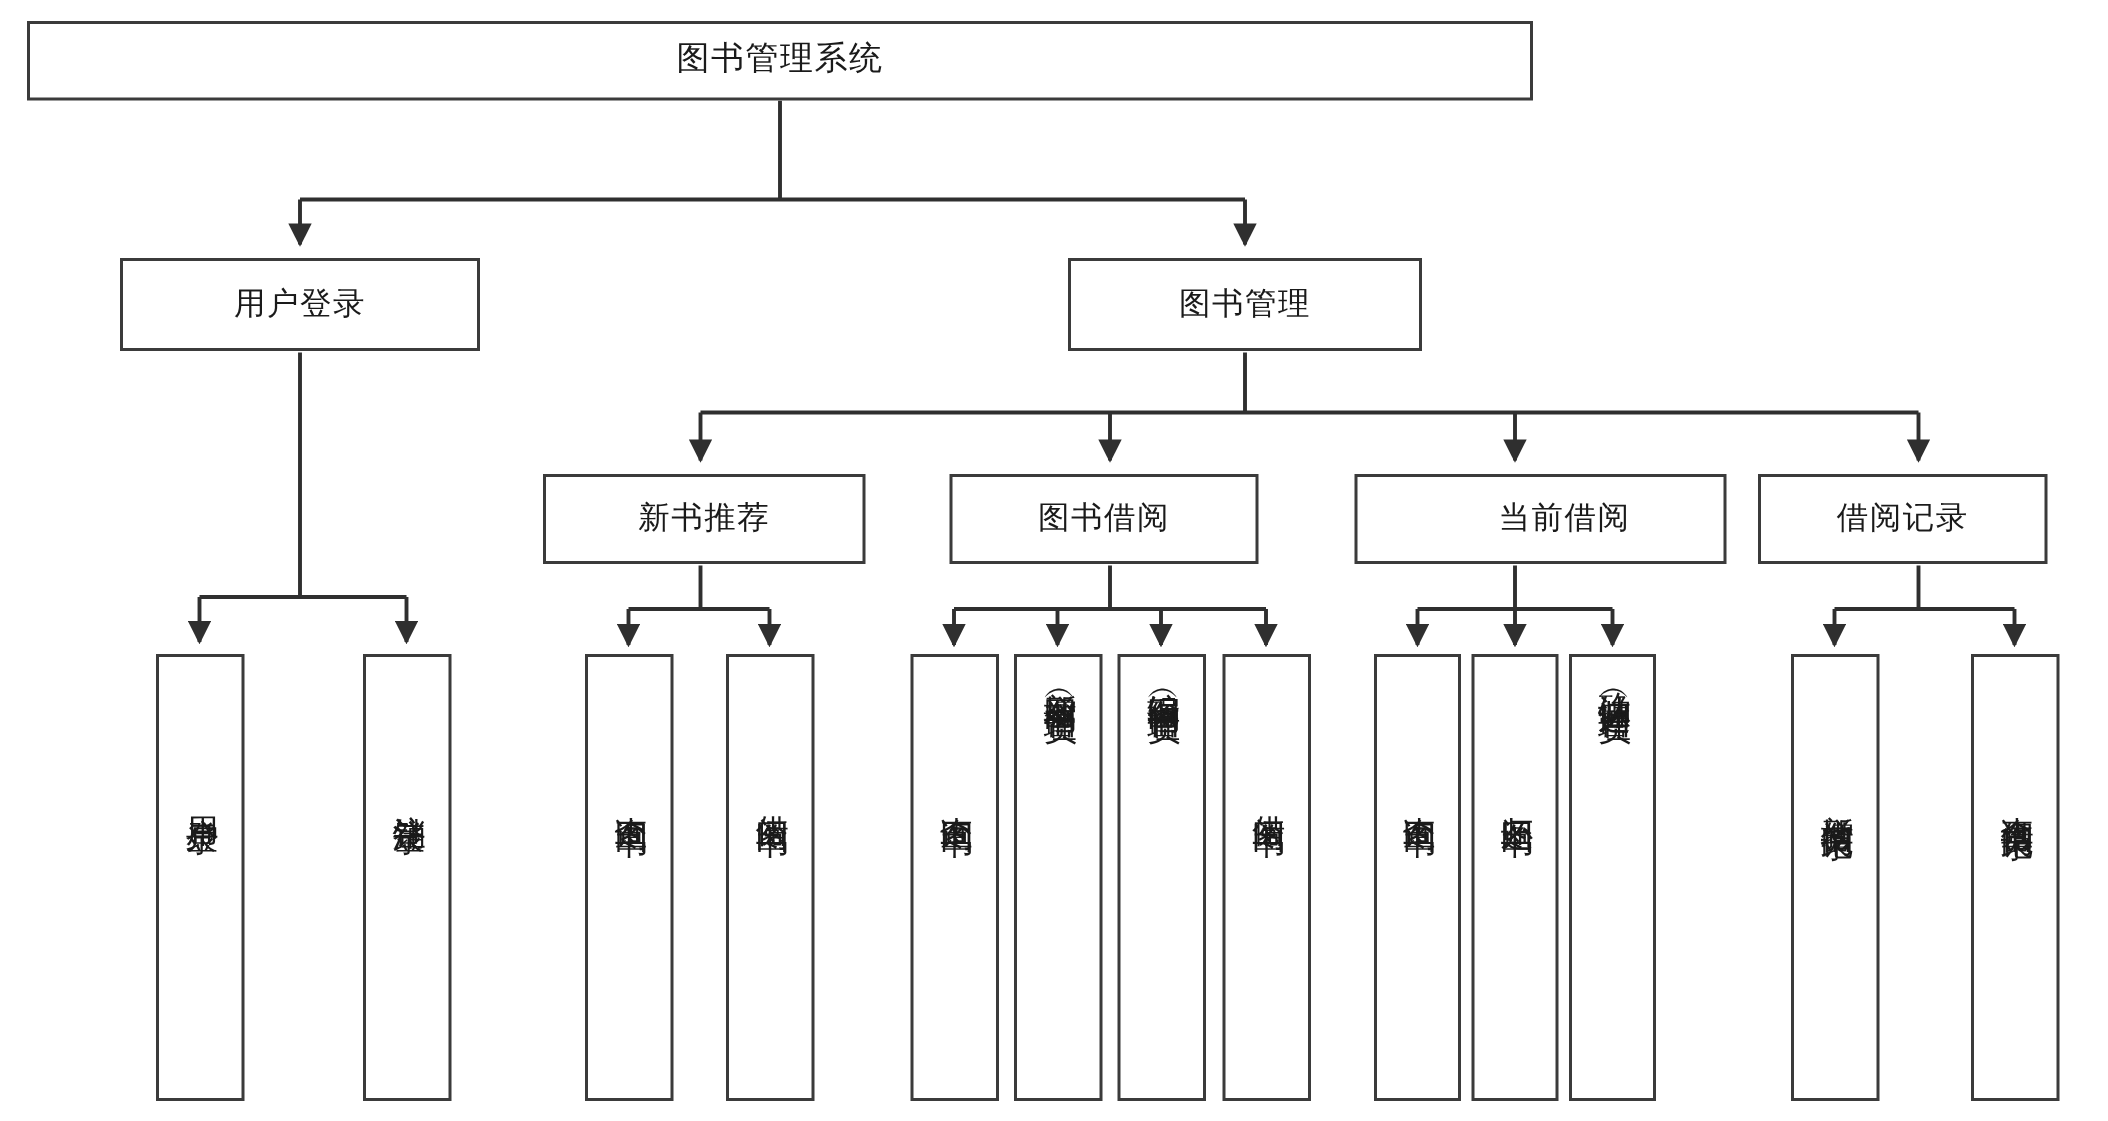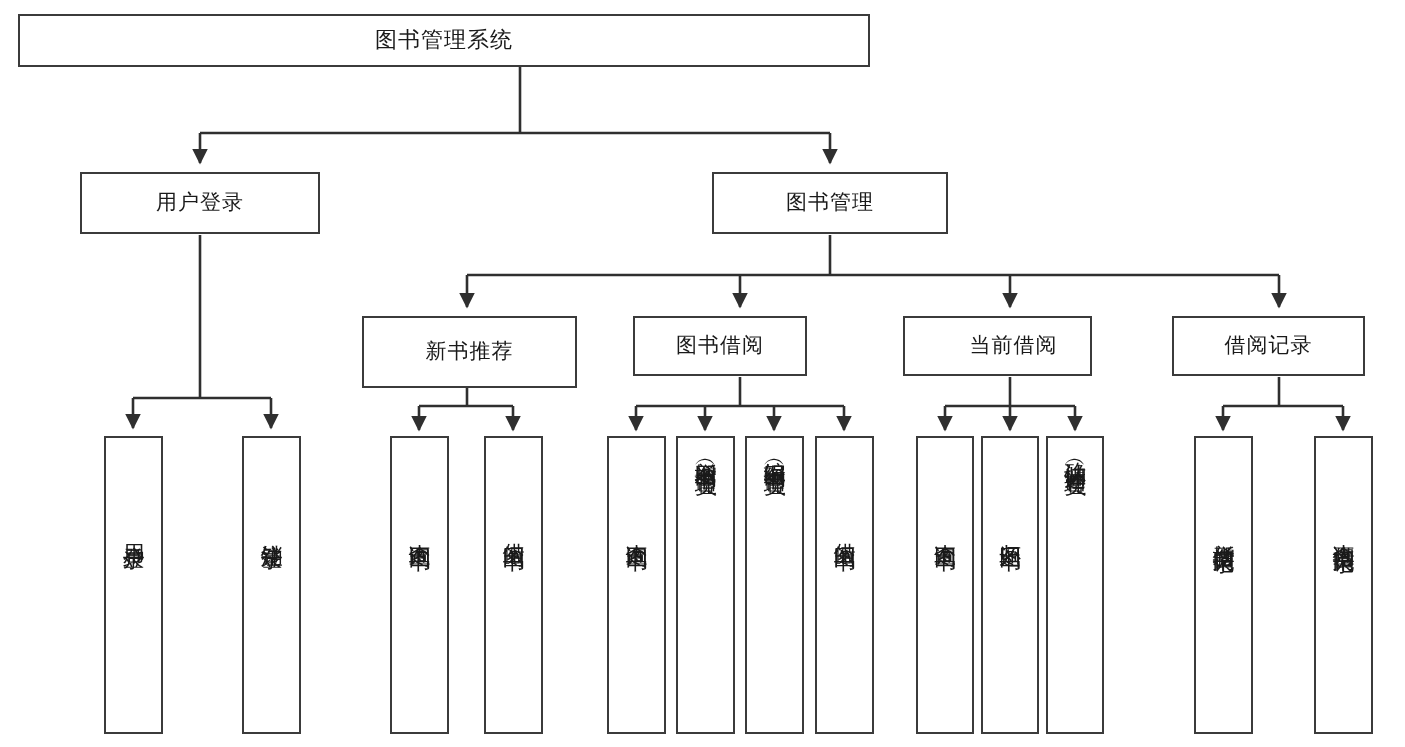--- a/index.html
+++ b/index.html
@@ -123,38 +123,38 @@
       <path d="M 1010 406 L 1010 430" marker-end="url(#arrow)"></path>
       <path d="M 1075 406 L 1075 430" marker-end="url(#arrow)"></path>
 
       <path d="M 1279 377 L 1279 406"></path>
       <path d="M 1223 406 L 1343 406"></path>
       <path d="M 1223 406 L 1223 430" marker-end="url(#arrow)"></path>
       <path d="M 1343 406 L 1343 430" marker-end="url(#arrow)"></path>
     </g>
   </svg>
 
-  <div class="node horiz root" style="left:18px; top:14px; width:852px; height:53px;">
+  <div class="node horiz root" style="left:18px; top:14px; width:1004px; height:53px;">
     <span>图书管理系统</span>
   </div>
 
   <div class="node horiz" style="left:80px; top:172px; width:240px; height:62px;">
     <span>用户登录</span>
   </div>
   <div class="node horiz" style="left:712px; top:172px; width:236px; height:62px;">
     <span>图书管理</span>
   </div>
 
-  <div class="node horiz" style="left:362px; top:316px; width:215px; height:72px;">
+  <div class="node horiz" style="left:362px; top:316px; width:215px; height:60px;">
     <span>新书推荐</span>
   </div>
-  <div class="node horiz" style="left:633px; top:316px; width:174px; height:60px;">
+  <div class="node horiz" style="left:633px; top:316px; width:206px; height:60px;">
     <span>图书借阅</span>
   </div>
-  <div class="node horiz" style="left:903px; top:316px; width:189px; height:60px;padding-left:32px;">
+  <div class="node horiz" style="left:903px; top:316px; width:248px; height:60px;padding-left:32px;">
     <span>当前借阅</span>
   </div>
   <div class="node horiz" style="left:1172px; top:316px; width:193px; height:60px;">
     <span>借阅记录</span>
   </div>
 
   <div class="node vert mid" style="left:104px; top:436px; width:59px; height:298px;">
     <span class="vlabel">用户登录</span>
   </div>
   <div class="node vert mid" style="left:242px; top:436px; width:59px; height:298px;">

